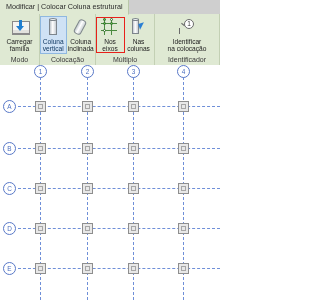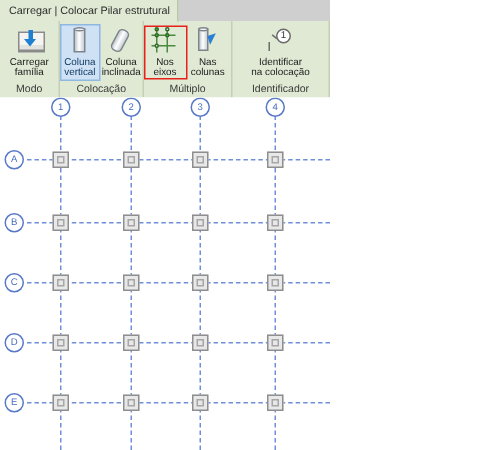--- a/index.html
+++ b/index.html
@@ -217,21 +217,21 @@
     width: 5px; height: 5px;
     border: 1px solid #a6a6a6;
     box-sizing: border-box;
   }
 </style>
 </head>
 <body>
 
 <div id="ribbon">
   <div id="ribbon-topstrip"></div>
-  <div id="tab-title">Carregar | Colocar Pilar estrutural</div>
+  <div id="tab-title">Modificar | Colocar Coluna estrutural</div>
 
   <div id="panels">
 
     <div class="panel" style="width:40px">
       <div class="panel-buttons">
         <div class="rbtn">
           <div class="glyph">
             <div class="ic lf-box"></div>
             <div class="ic lf-lip"></div>
             <div class="ic lf-shaft"></div>

